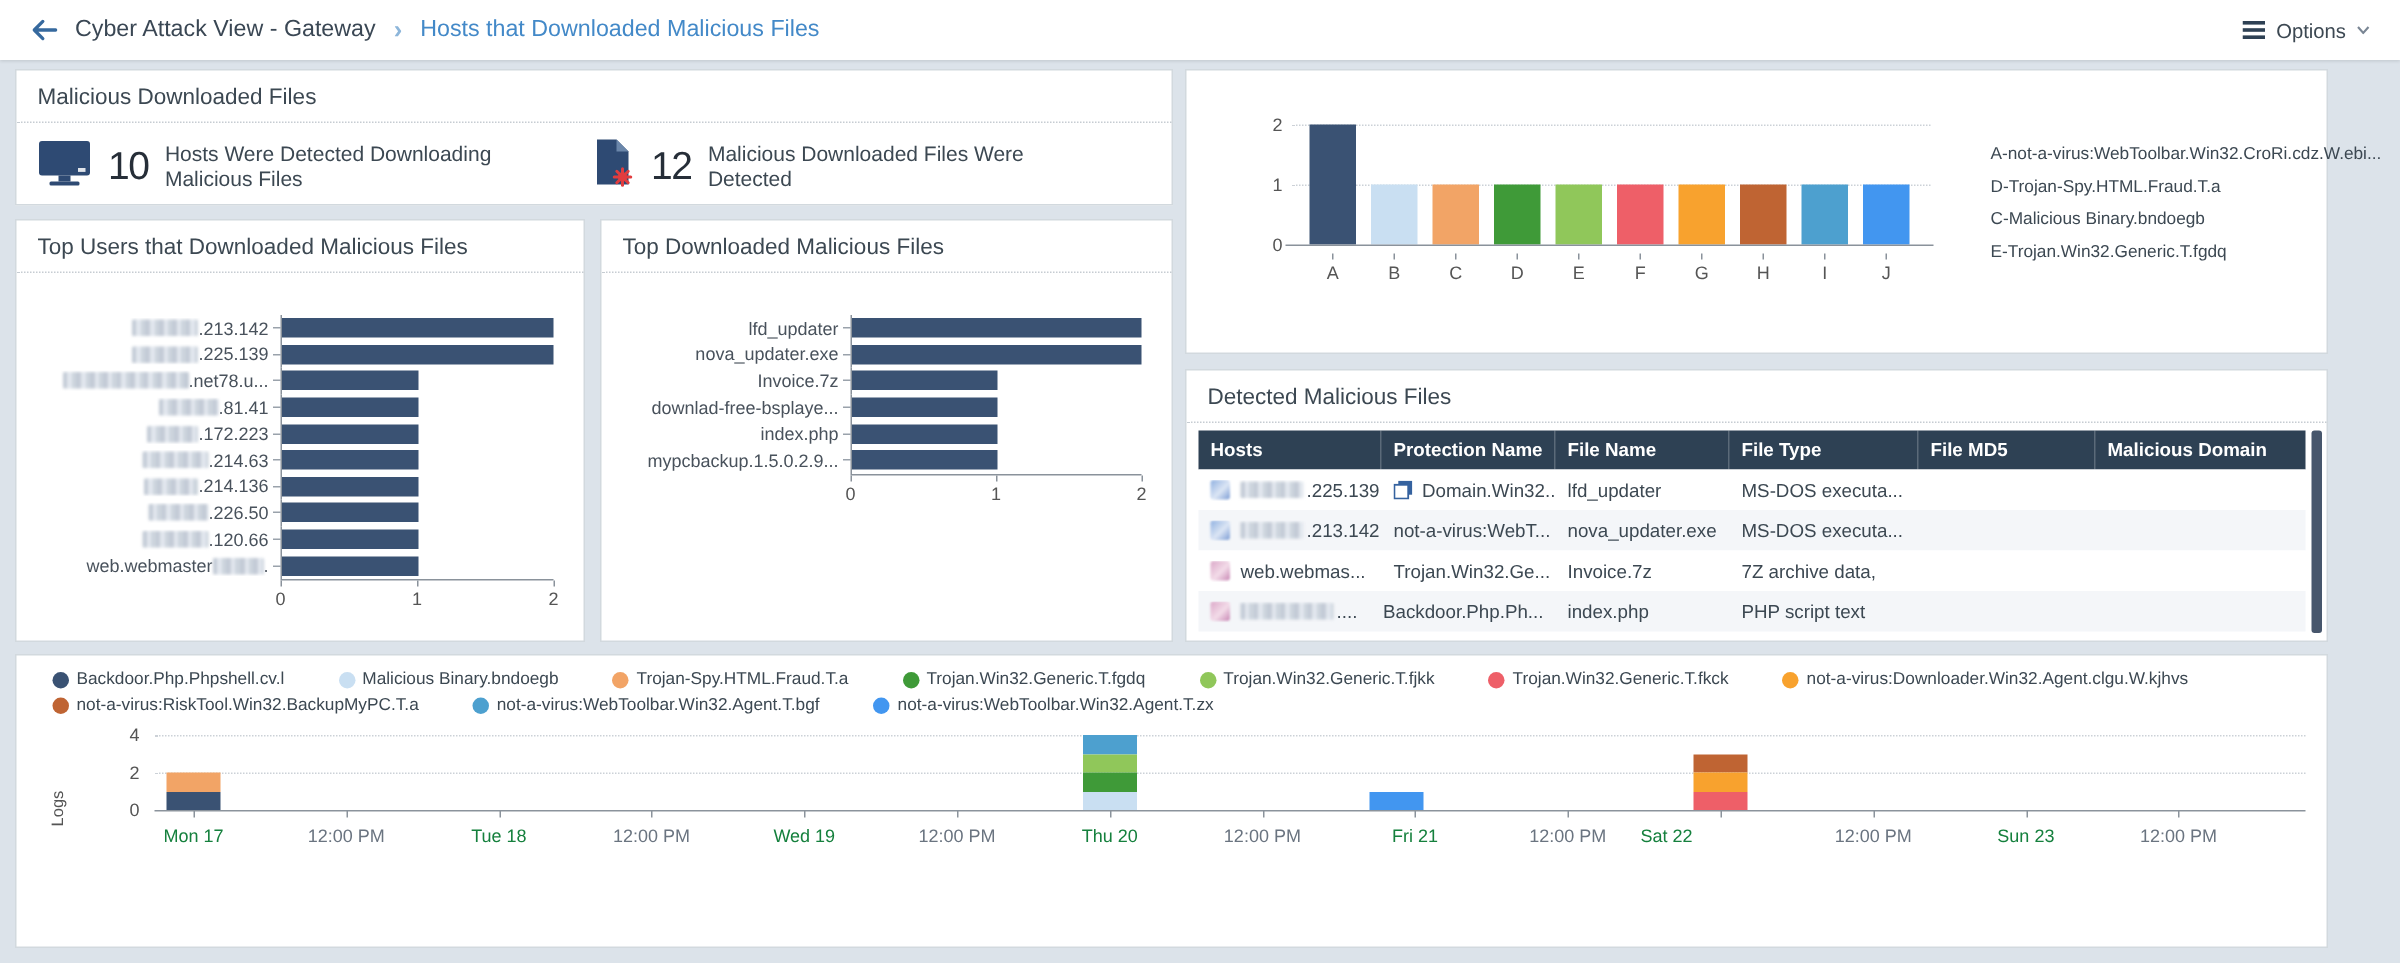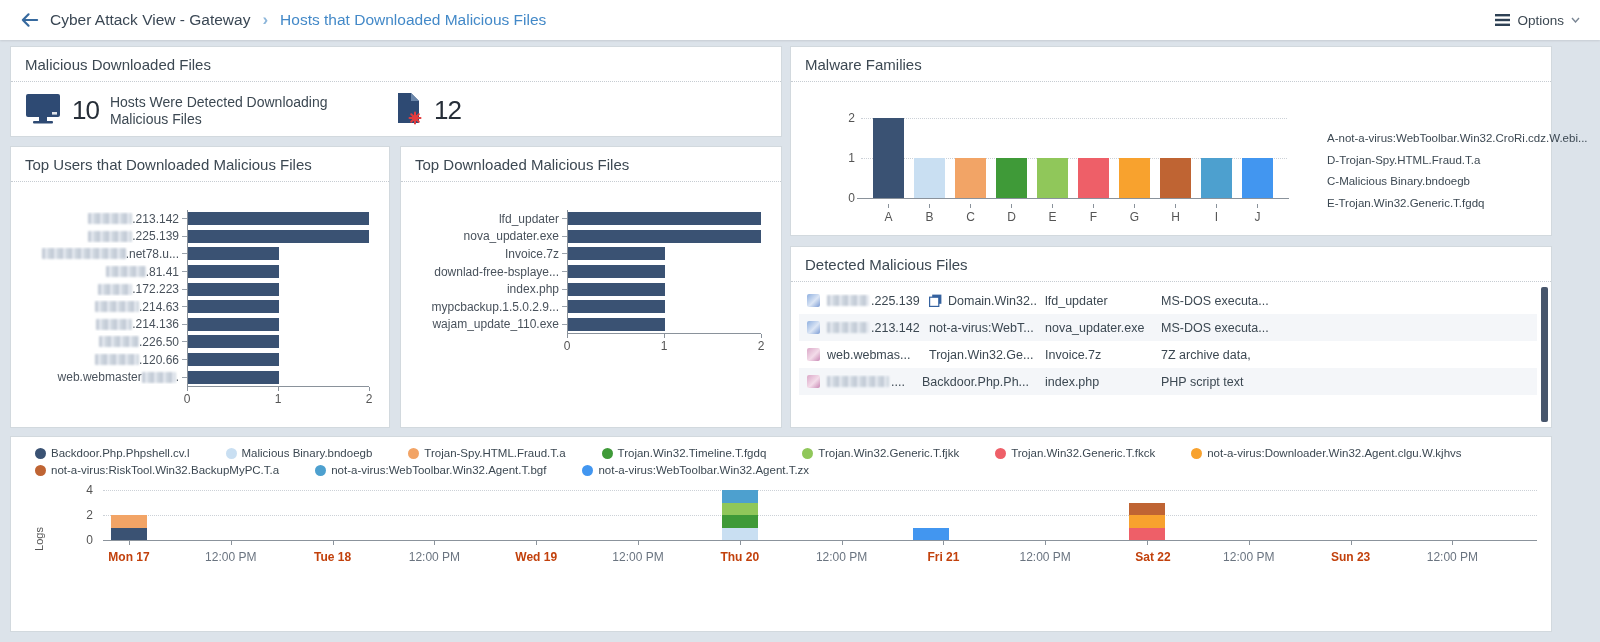--- a/index.html
+++ b/index.html
@@ -76,21 +76,21 @@
   #tl-leg{padding:10px 0 0 24px;display:flex;flex-direction:column;gap:5px}
   .tlr{display:flex;gap:36px;font-size:11.5px;color:#3c4852;align-items:center}
   .li{display:flex;align-items:center;gap:5px;white-space:nowrap}
   .dot{width:11px;height:11px;border-radius:50%;flex:none}
   #tl-chart{position:relative;margin:14px 14px 0 92px;height:80px}
   #tl-plot{position:absolute;left:0;right:0;top:0;height:50px;border-bottom:1px solid #8b939c}
   .tgl{position:absolute;left:0;right:0;border-top:1px dotted #ccd1d7}
   .tyl{position:absolute;right:calc(100% + 10px);transform:translateY(-50%);font-size:12px;color:#555}
   .ttk{position:absolute;top:50px;width:1px;height:5px;background:#8b939c}
   .tlab{position:absolute;top:60px;transform:translateX(-50%);font-size:12px;color:#6a7480;white-space:nowrap}
-  .tlab.day{color:#c2410c;font-weight:700}
+  .tlab.day{color:#15803d;font-weight:400}
   .tbar{position:absolute;bottom:0;width:36px}
   .tseg{width:100%}
   #tl-ylab{position:absolute;left:8px;top:96px;transform:rotate(-90deg);transform-origin:center;font-size:11px;color:#555;width:40px;text-align:center}
 </style>
 </head>
 <body>
 
 <div class="canvas">
 
   <header>
@@ -140,20 +140,21 @@
               <g stroke="#e23c3e" stroke-width="2" stroke-linecap="round">
                 <line x1="19" y1="20.5" x2="19" y2="31.5"></line>
                 <line x1="13.5" y1="26" x2="24.5" y2="26"></line>
                 <line x1="15.2" y1="22.2" x2="22.8" y2="29.8"></line>
                 <line x1="22.8" y1="22.2" x2="15.2" y2="29.8"></line>
               </g>
               <circle cx="19" cy="26" r="3.1" fill="#e23c3e"></circle>
             </svg>
         </span>
         <span class="num">12</span>
+        <span class="lbl">Malicious Downloaded Files Were Detected</span>
       </div>
     </div>
   </section>
 
   <section class="panel" id="p-users">
     <h3>Top Users that Downloaded Malicious Files</h3>
     <div class="hchart" id="users-body" style="--lw: 160px;">
         <div class="hrows">
           <div class="hrow">
             <div class="hlabel">
@@ -319,43 +320,33 @@
           </div>
           <div class="hrow">
             <div class="hlabel">
               <span>mypcbackup.1.5.0.2.9...</span>
             </div>
             <span class="htk"></span>
             <div class="htrack">
               <div class="hbar" style="width: 50%;"></div>
             </div>
           </div>
-          <div class="hrow">
-            <div class="hlabel">
-              <span>wajam_update_110.exe</span>
-            </div>
-            <span class="htk"></span>
-            <div class="htrack">
-              <div class="hbar" style="width: 50%;"></div>
-            </div>
-          </div>
         </div>
         <div class="haxis">
           <i class="haxm" style="left: 0%;"></i>
           <span class="hax" style="left: 0%;">0</span>
           <i class="haxm" style="left: 50%;"></i>
           <span class="hax" style="left: 50%;">1</span>
           <i class="haxm" style="left: 100%;"></i>
           <span class="hax" style="left: 100%;">2</span>
         </div>
       </div>
   </section>
 
   <section class="panel" id="p-malware">
-    <h3>Malware Families</h3>
     <div id="mw-wrap">
       <div id="mw-plot">
           <div class="mgl" style="top: 0px;"></div>
           <span class="myl" style="top: 0px;">2</span>
           <div class="mgl" style="top: 40px;"></div>
           <span class="myl" style="top: 40px;">1</span>
           <span class="myl" style="top: 80px;">0</span>
           <div class="mbars">
             <div class="mbar" style="height: 80px; background: rgb(58, 82, 115);"></div>
             <div class="mbar" style="height: 40px; background: rgb(201, 223, 242);"></div>
@@ -416,20 +407,28 @@
           <div class="mlegline">D-Trojan-Spy.HTML.Fraud.T.a</div>
           <div class="mlegline">C-Malicious Binary.bndoegb</div>
           <div class="mlegline">E-Trojan.Win32.Generic.T.fgdq</div>
         </div>
     </div>
   </section>
 
   <section class="panel" id="p-detected">
     <h3>Detected Malicious Files</h3>
     <div class="twrap">
+      <div class="thead" id="dt-head">
+          <div class="th" style="width: 122px;">Hosts</div>
+          <div class="th" style="width: 116px;">Protection Name</div>
+          <div class="th" style="width: 116px;">File Name</div>
+          <div class="th" style="width: 126px;">File Type</div>
+          <div class="th" style="width: 118px;">File MD5</div>
+          <div class="th" style="flex: 1 1 0%;">Malicious Domain</div>
+        </div>
       <div id="dt-body">
           <div class="trow">
             <div class="td" style="width: 122px;">
               <span class="hicon blue"></span>
               <span class="redact" style="width: 42px;"></span>
               <span>.225.139</span>
             </div>
             <div class="td" style="width: 116px;">
               <svg class="cpic" width="13" height="13" viewBox="0 0 13 13">
                 <rect x="3.2" y="0.6" width="9.2" height="9.2" fill="#35629f"></rect>
@@ -498,21 +497,21 @@
           <div class="li">
             <span class="dot" style="background: rgb(201, 223, 242);"></span>
             <span>Malicious Binary.bndoegb</span>
           </div>
           <div class="li">
             <span class="dot" style="background: rgb(242, 164, 102);"></span>
             <span>Trojan-Spy.HTML.Fraud.T.a</span>
           </div>
           <div class="li">
             <span class="dot" style="background: rgb(63, 154, 56);"></span>
-            <span>Trojan.Win32.Timeline.T.fgdq</span>
+            <span>Trojan.Win32.Generic.T.fgdq</span>
           </div>
           <div class="li">
             <span class="dot" style="background: rgb(144, 199, 90);"></span>
             <span>Trojan.Win32.Generic.T.fjkk</span>
           </div>
           <div class="li">
             <span class="dot" style="background: rgb(238, 95, 104);"></span>
             <span>Trojan.Win32.Generic.T.fkck</span>
           </div>
           <div class="li">
@@ -557,21 +556,21 @@
           <span class="tlab" style="left: 535px;">12:00 PM</span>
           <i class="ttk" style="left: 636.8px;"></i>
           <span class="tlab day" style="left: 636.8px;">Thu 20</span>
           <i class="ttk" style="left: 738.6px;"></i>
           <span class="tlab" style="left: 738.6px;">12:00 PM</span>
           <i class="ttk" style="left: 840.4px;"></i>
           <span class="tlab day" style="left: 840.4px;">Fri 21</span>
           <i class="ttk" style="left: 942.2px;"></i>
           <span class="tlab" style="left: 942.2px;">12:00 PM</span>
           <i class="ttk" style="left: 1044px;"></i>
-          <span class="tlab day" style="left: 1050px;">Sat 22</span>
+          <span class="tlab day" style="left: 1008px;">Sat 22</span>
           <i class="ttk" style="left: 1145.8px;"></i>
           <span class="tlab" style="left: 1145.8px;">12:00 PM</span>
           <i class="ttk" style="left: 1247.6px;"></i>
           <span class="tlab day" style="left: 1247.6px;">Sun 23</span>
           <i class="ttk" style="left: 1349.4px;"></i>
           <span class="tlab" style="left: 1349.4px;">12:00 PM</span>
           <div class="tbar" style="left: 8px;">
             <div class="tseg" style="height: 12.5px; background: rgb(242, 164, 102);"></div>
             <div class="tseg" style="height: 12.5px; background: rgb(58, 82, 115);"></div>
           </div>

